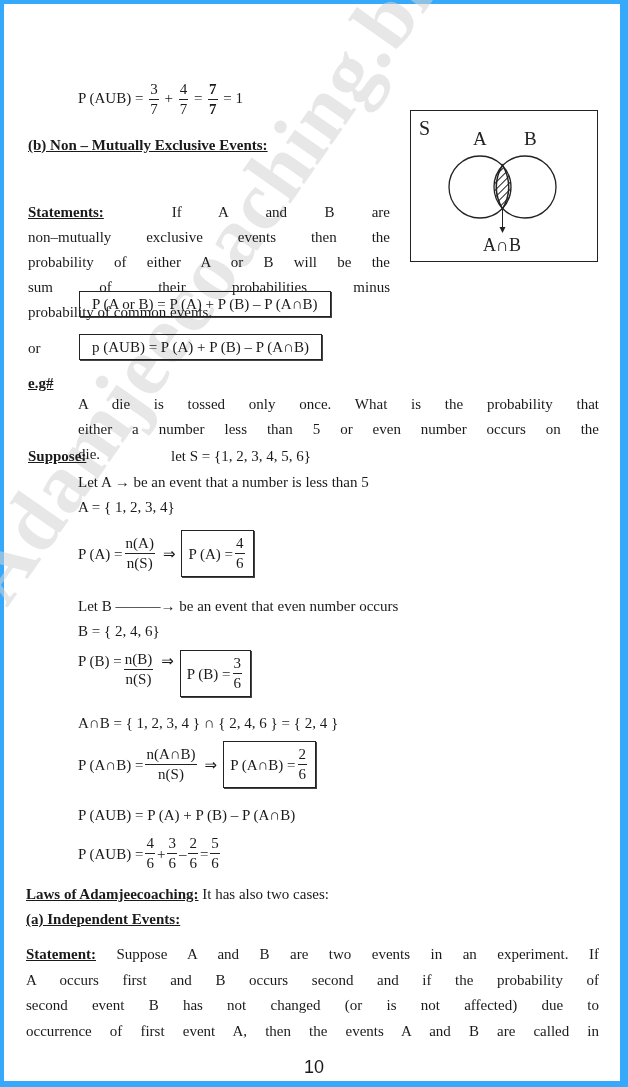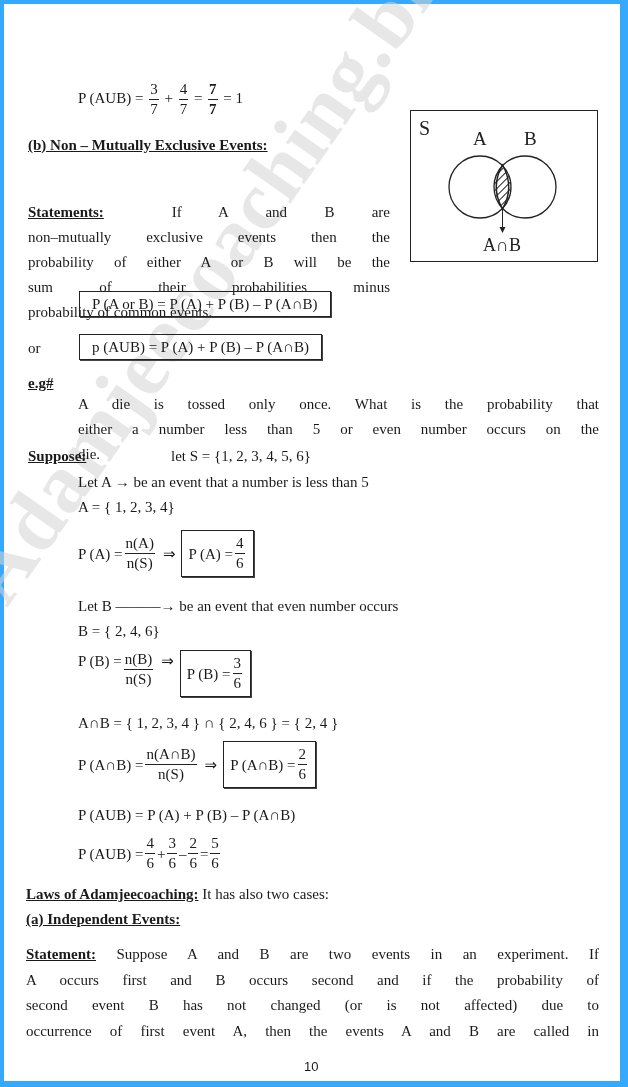--- a/index.html
+++ b/index.html
@@ -8,21 +8,21 @@
   .abs { position:absolute; white-space:nowrap; font-size:15px; line-height:22px; }
   .b { font-weight:bold; }
   .u { text-decoration:underline; }
   .frac { display:inline-block; vertical-align:middle; text-align:center; margin:0 2px; }
   .frac > span { display:block; line-height:19px; padding:0 1px; }
   .frac > span.num { border-bottom:1px solid #222; }
   .boxed { border:1.5px solid #222; padding:1px 12px; box-shadow:1px 1px 0 #444; }
   .just { text-align:justify; text-align-last:justify; white-space:normal; }
   .watermark { position:absolute; left:-60px; top:560px; transform:rotate(-55deg); transform-origin:left top; font-family:"Liberation Serif", serif; font-weight:bold; font-size:84px; color:#d4d4d4; opacity:0.55; white-space:nowrap; pointer-events:none; letter-spacing:1px; }
   .venn { position:absolute; left:406px; top:106px; width:186px; height:150px; border:1.5px solid #222; }
-  .pagenum { font-family:"Liberation Sans", sans-serif; font-size:13px; }
+  .pagenum { font-family:"Liberation Sans", sans-serif; font-size:18px; }
 </style>
 </head>
 <body>
 
 <div class="page">
 
   <div class="watermark">Adamjeecoaching.blogspot.com</div>
 
   <div class="abs" style="left:74px; top:76px;">
     <span>P (AUB) =</span>

